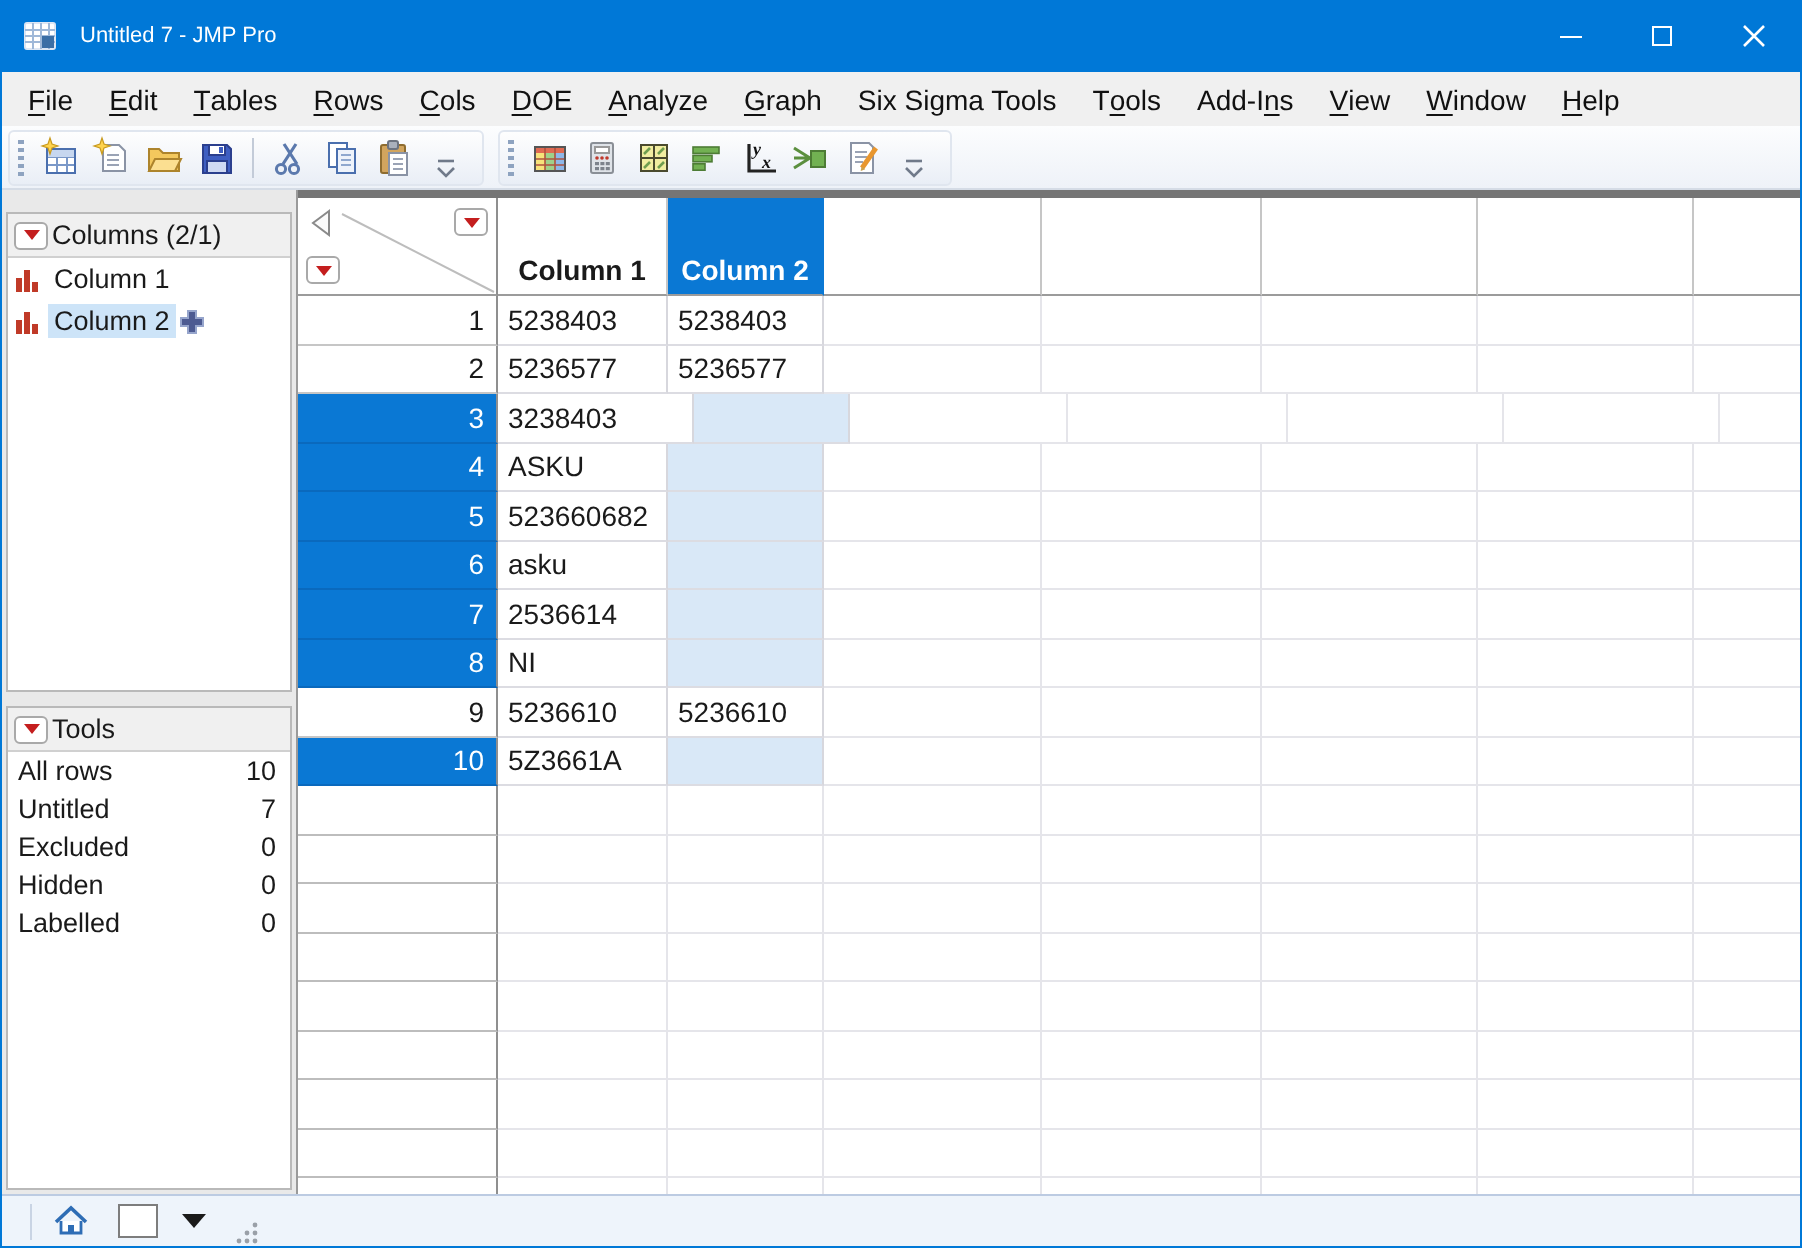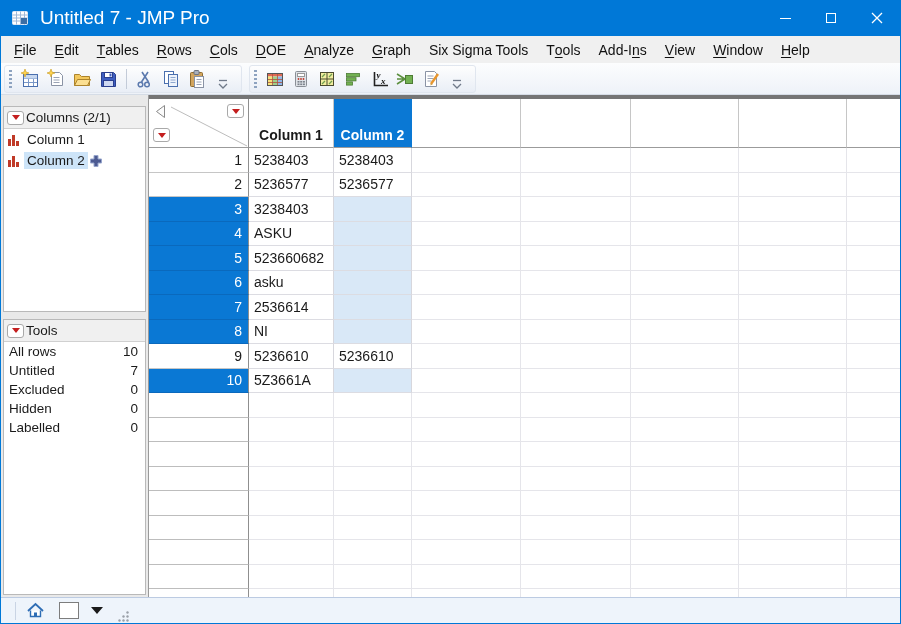--- a/index.html
+++ b/index.html
@@ -3,21 +3,21 @@
 <meta charset="utf-8">
 <style>
   * { box-sizing: border-box; margin: 0; padding: 0; }
   html,body { width: 901px; height: 624px; }
   body { font-family: "Liberation Sans", sans-serif; font-size: 14px; color: #1a1a1a; }
   .window { width: 901px; height: 624px; display: flex; flex-direction: column; overflow: hidden;
             border-left: 1px solid #0078d7; border-right: 1px solid #0078d7; border-bottom: 1px solid #0078d7; background: #fff; }
 
   
   .titlebar { height: 36px; background: #0078d7; display: flex; align-items: center; padding-left: 9px; color: #fff; flex: none; }
-  .titlebar .title { margin-left: 10px; font-size: 19px; text-align: right; }
+  .titlebar .title { margin-left: 10px; font-size: 11px; text-align: right; }
   .win-controls { margin-left: auto; display: flex; height: 100%; }
   .win-btn { width: 46px; height: 100%; display: flex; align-items: center; justify-content: center; }
   .glyph-min { width: 11px; height: 1px; background: #fff; }
   .glyph-max { width: 10px; height: 10px; border: 1px solid #fff; }
 
   
   .menubar { height: 27px; background: #f0f0f0; display: flex; align-items: stretch; padding-left: 4px; flex: none; }
   .menu-item { display: flex; align-items: center; padding: 0 9px; font-size: 14px; color: #111; cursor: default; }
   .ac { text-decoration: underline; text-underline-offset: 2px; }
 
@@ -35,21 +35,21 @@
 
   
   .sidebar { width: 148px; flex: none; background: #e9e9e9; border-right: 1px solid #9a9a9a; display: flex; flex-direction: column; padding: 4px 2px 2px 2px; }
   .panel { background: #fff; border: 1px solid #b9b9b9; display: flex; flex-direction: column; }
   .panel-header { height: 22px; background: #f0f0f0; border-bottom: 1px solid #d0d0d0; display: flex; align-items: center; padding: 0 3px; font-size: 13.5px; flex: none; }
   .panel-header .ph-label { margin-left: 2px; }
   .red-tri-btn { width: 17px; height: 14px; background: #fff; border: 1px solid #a9a9a9; border-radius: 3px; display: inline-flex; align-items: center; justify-content: center; flex: none; }
   .red-tri { width: 0; height: 0; border-left: 4px solid transparent; border-right: 4px solid transparent; border-top: 5px solid #c41e1e; }
   .panel-splitter { height: 7px; flex: none; }
   .tables-panel { height: 140px; flex: none; }
-  .columns-panel { height: 206px; flex: none; }
+  .columns-panel { height: 240px; flex: none; }
   .rows-panel { flex: 1; }
   .panel-body { flex: 1; background: #fff; overflow: hidden; }
   .col-item { height: 21px; display: flex; align-items: center; padding-left: 3px; font-size: 13.5px; }
   .col-item .icn { margin-right: 4px; }
   .col-label { padding: 1px 3px; }
   .col-label.sel { background: #cde4f8; }
   .col-item .formula { margin-left: 1px; }
   .stat-row { height: 19px; display: flex; align-items: center; padding: 0 7px 0 5px; font-size: 13.5px; }
   .stat-row .stat-label { flex: 1; }
   .expand-arrow { margin-left: auto; display: inline-flex; }
@@ -481,21 +481,21 @@
             <div class="td" style="width: 85px;">5236577</div>
             <div class="td" style="width: 78px;">5236577</div>
             <div class="td empt" style="width: 109px;"></div>
             <div class="td empt" style="width: 110px;"></div>
             <div class="td empt" style="width: 108px;"></div>
             <div class="td empt" style="width: 108px;"></div>
             <div class="td empt" style="width: 120px;"></div>
           </div>
           <div class="trow">
             <div class="td rn selrow" style="width: 100px;">3</div>
-            <div class="td" style="width: 85px;">3238403</div>
+            <div class="td" style="width: 98px;">3238403</div>
             <div class="td selcell" style="width: 78px;"></div>
             <div class="td empt" style="width: 109px;"></div>
             <div class="td empt" style="width: 110px;"></div>
             <div class="td empt" style="width: 108px;"></div>
             <div class="td empt" style="width: 108px;"></div>
             <div class="td empt" style="width: 120px;"></div>
           </div>
           <div class="trow">
             <div class="td rn selrow" style="width: 100px;">4</div>
             <div class="td" style="width: 85px;">ASKU</div>

